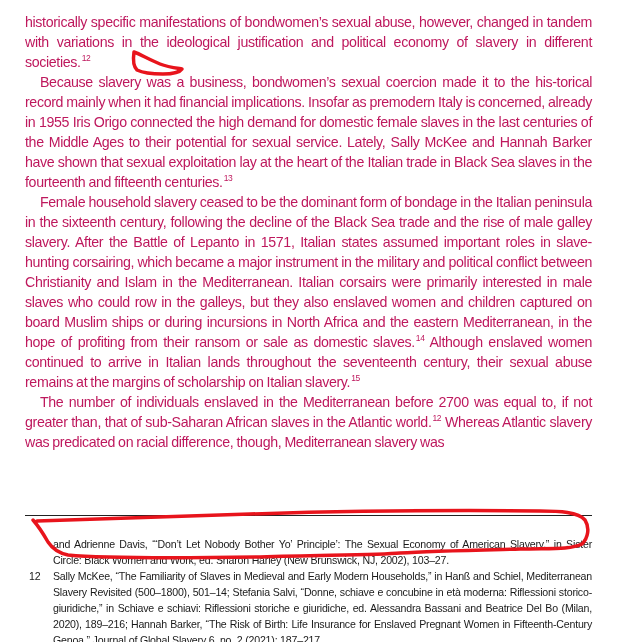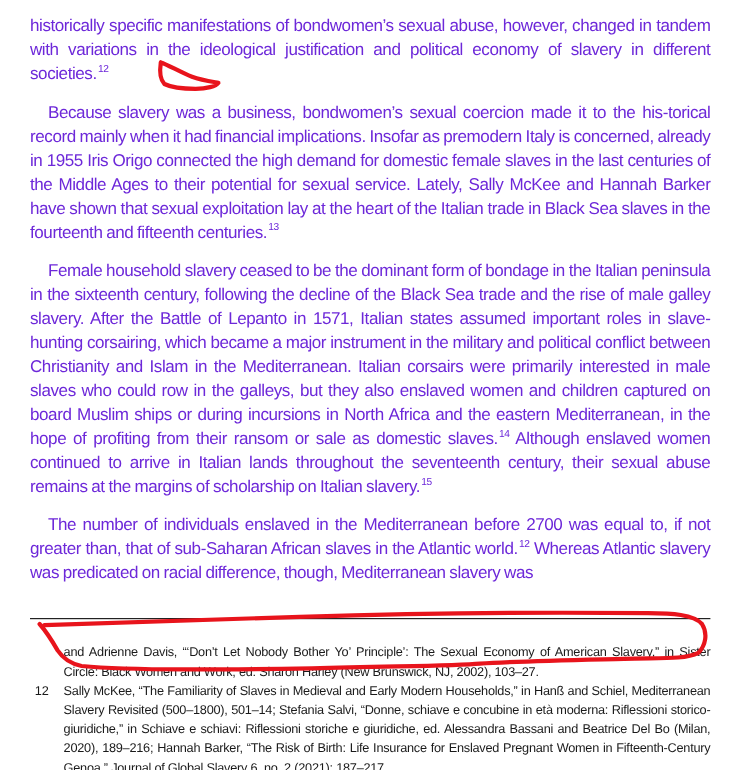--- a/index.html
+++ b/index.html
@@ -1,25 +1,25 @@
 <!DOCTYPE html>
 <html><head>
 <meta charset="utf-8">
 <style>
   html, body { margin: 0; padding: 0; background: #ffffff; }
   body { width: 623px; height: 642px; position: relative; overflow: hidden; }
   .page { position: absolute; left: 0; top: 0; width: 623px; height: 642px; }
   .body-text {
     position: absolute; left: 25px; top: 12px; width: 567px;
     font-family: "Liberation Sans", sans-serif;
-    font-size: 14.2px; line-height: 20px; color: #6d28d9;
+    font-size: 14.2px; line-height: 20px; color: #be185d;
     letter-spacing: -0.35px; word-spacing: -0.5px;
   }
   .body-text p { margin: 0; text-align: justify; text-align-last: left; }
-  .body-text p.indent { text-indent: 15px; margin-top: 12px; }
+  .body-text p.indent { text-indent: 15px; }
   sup { font-size: 8.5px; line-height: 0; vertical-align: 6px; margin-left: 1px; }
   .rule { position: absolute; left: 25px; top: 515px; width: 567px; height: 1px; background: #222; }
   .footnotes {
     position: absolute; left: 25px; top: 524px; width: 567px;
     font-family: "Liberation Sans", sans-serif;
     font-size: 10.6px; line-height: 16px; color: #1a1a1a;
     letter-spacing: -0.2px;
     margin-top: 12px;
   }
   .fn { position: relative; padding-left: 28px; text-align: justify; text-align-last: left; }

